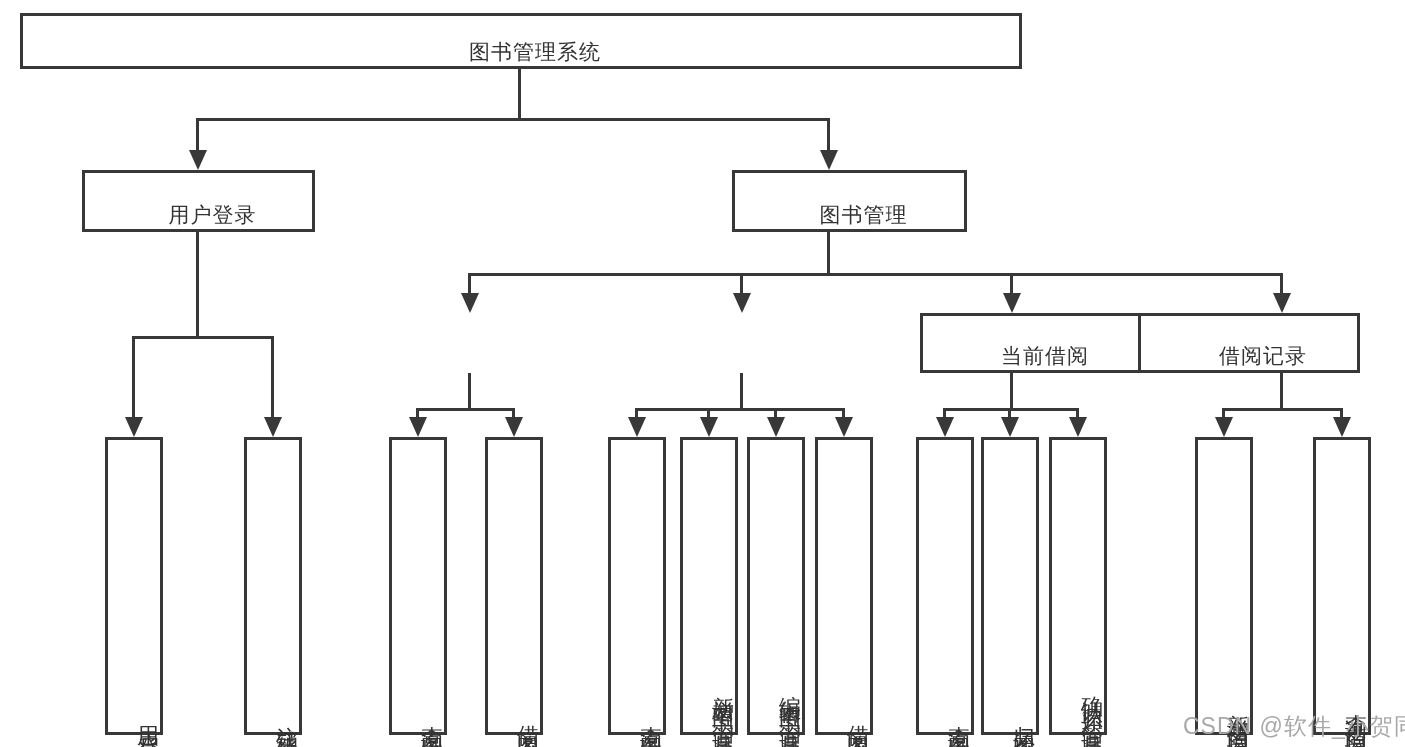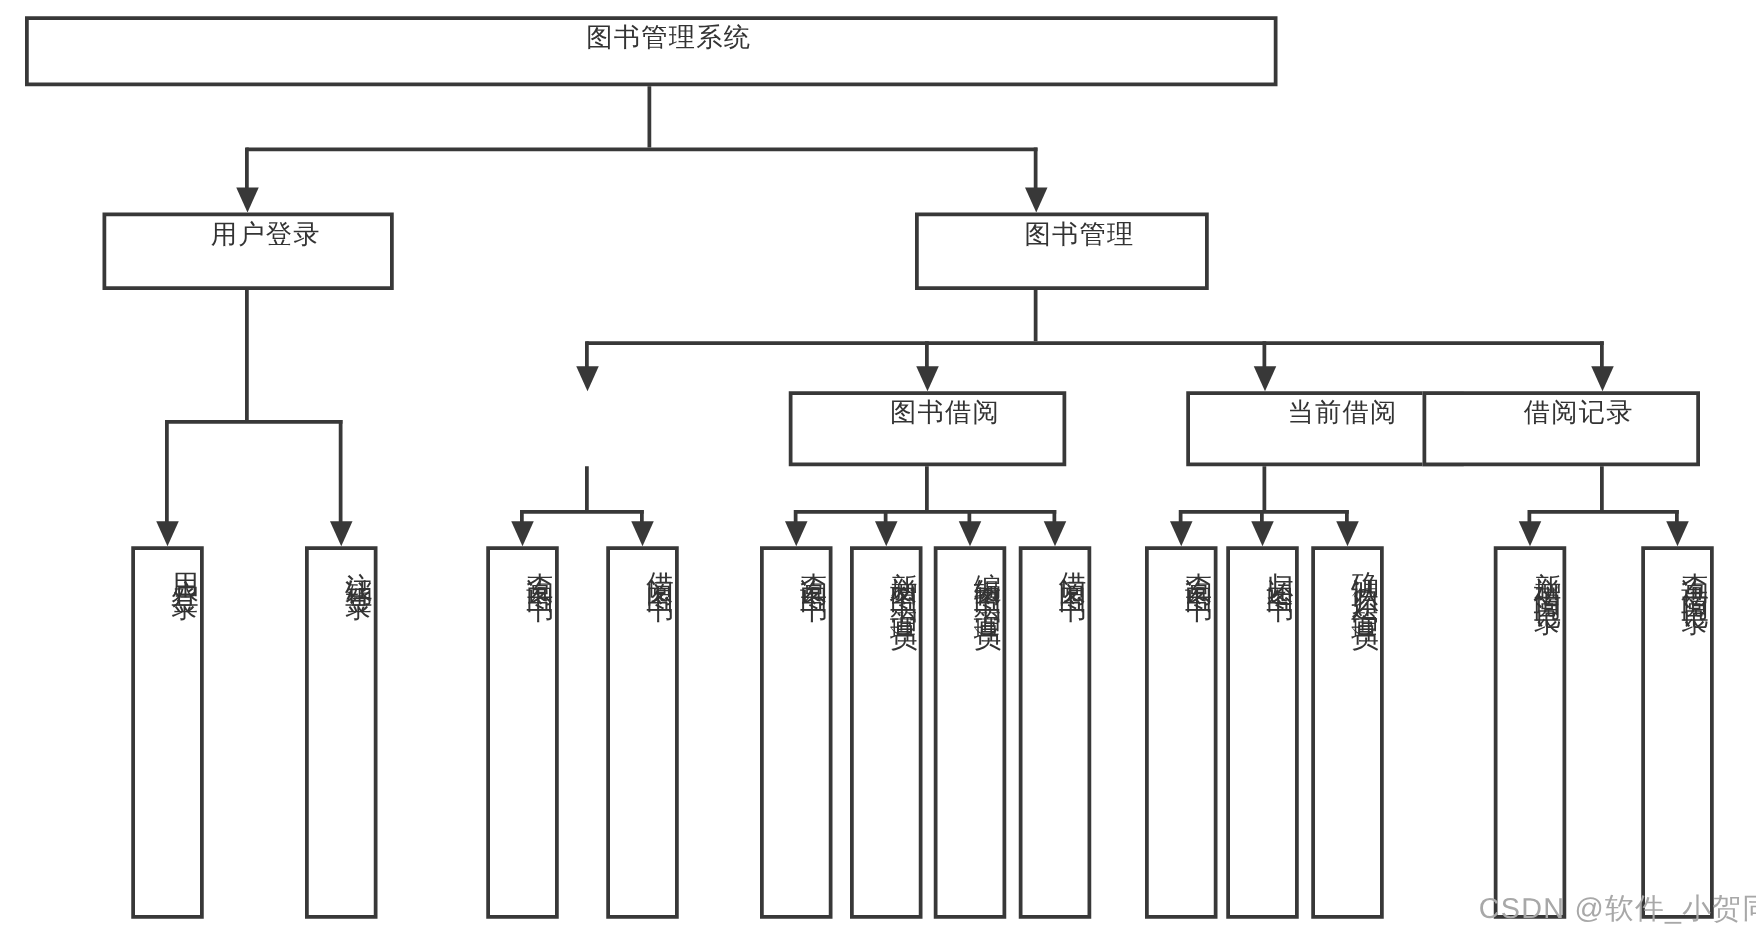--- a/index.html
+++ b/index.html
@@ -18,21 +18,21 @@
     overflow: hidden;
   }
   .stage { position: absolute; inset: 0; width: 1405px; height: 747px; }
 
   
   .node {
     position: absolute;
     border: 3px solid var(--line);
     background: var(--background);
     display: flex;
-    align-items: flex-start;
+    align-items: flex-end;
     justify-content: center;
     padding-left: 28px;
   }
   .node .lbl {
     font-size: 21px;
     letter-spacing: 1px;
     color: var(--text);
     white-space: nowrap;
   }
   .leaf .lbl {
@@ -93,24 +93,21 @@
   <div class="hline" style="left:469px; top:273px; width:814px;"></div>
   <div class="vline" style="left:468px;  top:273px; height:22px;"></div>
   <div class="arrow" style="left:461px;  top:293px;"></div>
   <div class="vline" style="left:740px;  top:273px; height:22px;"></div>
   <div class="arrow" style="left:733px;  top:293px;"></div>
   <div class="vline" style="left:1010px; top:273px; height:22px;"></div>
   <div class="arrow" style="left:1003px; top:293px;"></div>
   <div class="vline" style="left:1280px; top:273px; height:22px;"></div>
   <div class="arrow" style="left:1273px; top:293px;"></div>
 
-  <div class="node" style="left:631px; top:313px; width:222px; height:60px;">
-    <span class="lbl">图书借阅</span>
-  </div>
-  <div class="node" style="left:949px; top:313px; width:222px; height:60px;">
+  <div class="node" style="left:920px; top:313px; width:222px; height:60px;">
     <span class="lbl">当前借阅</span>
   </div>
   <div class="node" style="left:1138px; top:313px; width:222px; height:60px;">
     <span class="lbl">借阅记录</span>
   </div>
 
   <div class="vline" style="left:196px; top:232px; height:104px;"></div>
   <div class="hline" style="left:133px; top:336px; width:141px;"></div>
   <div class="vline" style="left:132px; top:336px; height:83px;"></div>
   <div class="arrow" style="left:125px; top:417px;"></div>

